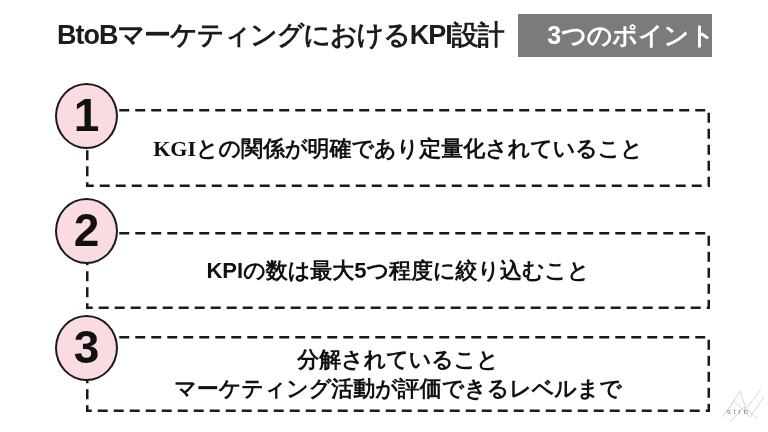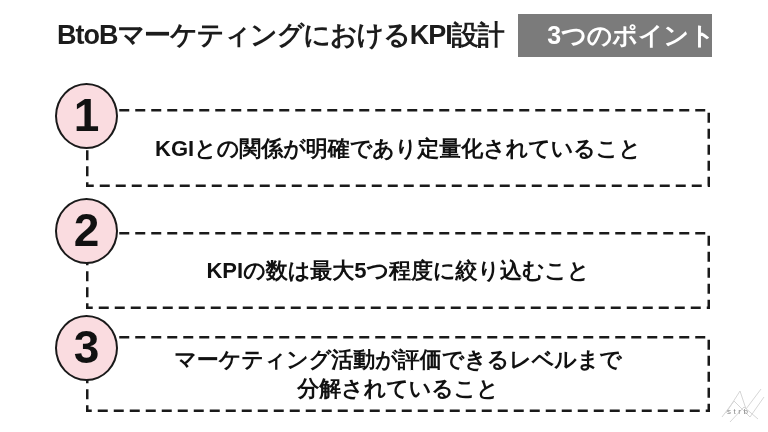--- a/index.html
+++ b/index.html
@@ -88,21 +88,21 @@
     line-height: 1;
     transform: translateY(-1px);
   }
 
   .dash-box {
     position: absolute;
     left: 31px;
     width: 624px;
     z-index: 1;
   }
-  .item-1 .dash-box { top: 26px; height: 78px; }
+  .item-1 .dash-box { top: 26px; height: 78px; font-family: Liberation Serif, serif; }
   .item-2 .dash-box { top: 34px; height: 77px; }
   .item-3 .dash-box { top: 21px; height: 76px; }
 
   .dash-box svg {
     position: absolute;
     left: 0;
     top: 0;
     display: block;
   }
   .box-text {
@@ -176,22 +176,22 @@
 
   <div class="item item-3">
     <div class="num-circle">
       <span>3</span>
     </div>
     <div class="dash-box">
       <svg width="624" height="76">
         <rect x="1.25" y="1.25" width="621.5" height="73.5" fill="#ffffff" stroke="#1a1a1a" stroke-width="2.5" stroke-dasharray="10 6"></rect>
       </svg>
       <div class="box-text">
+        <span>分解されていること</span>
         <span>マーケティング活動が評価できるレベルまで</span>
-        <span>分解されていること</span>
       </div>
     </div>
   </div>
 
   <svg class="watermark" viewBox="0 0 46 40">
     <g stroke="#d6d6d6" stroke-width="1" fill="none">
       <path d="M6,27 L20,5 L26,23 L41,3"></path>
       <path d="M2,31 L14,15 L30,31 L44,11"></path>
       <path d="M10,36 L24,21 L38,33"></path>
     </g>

